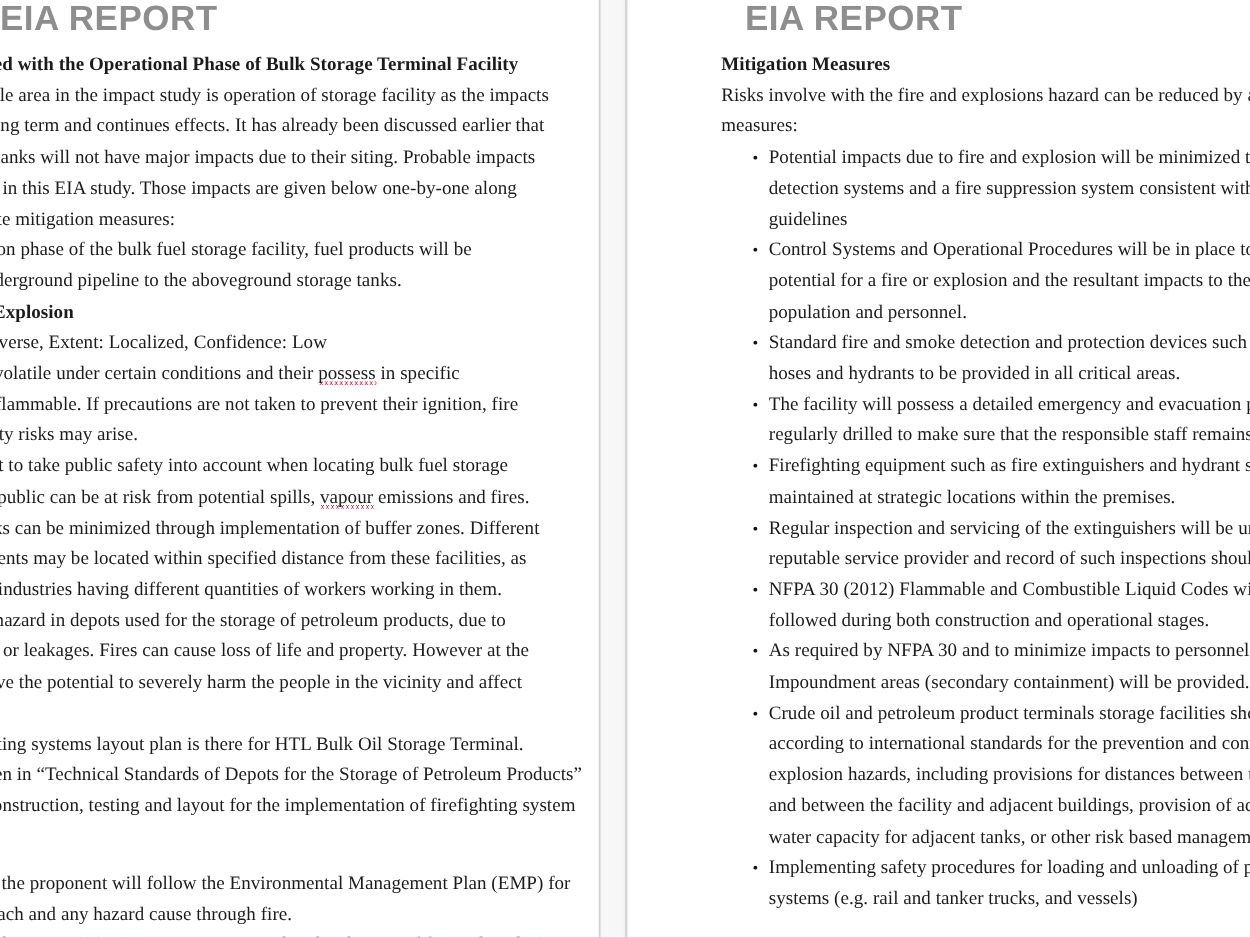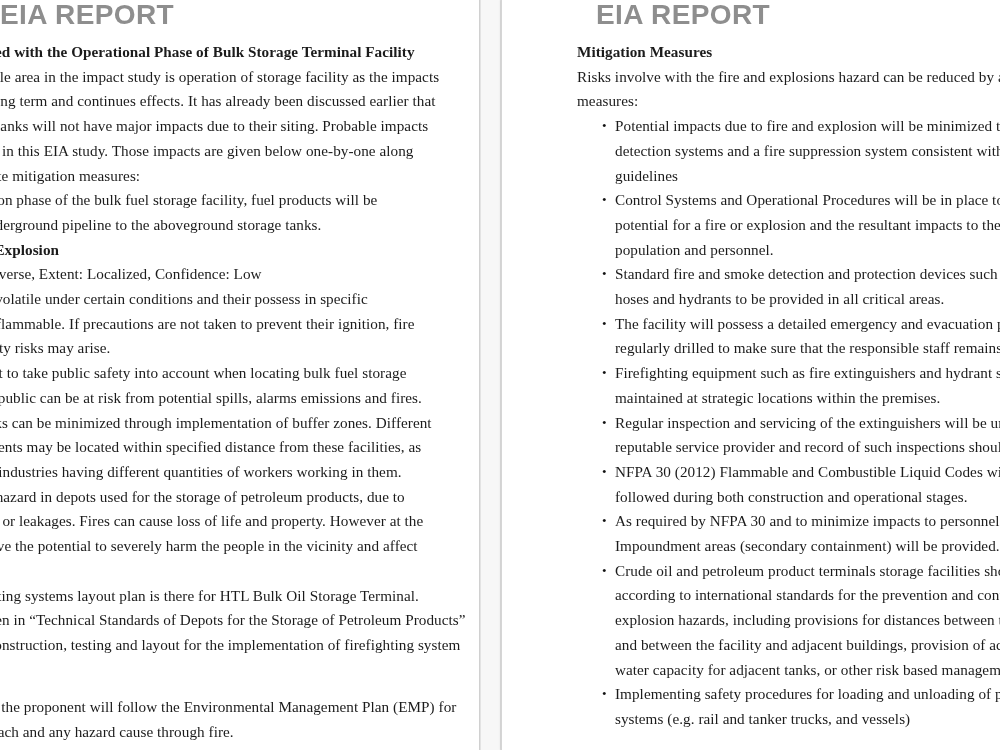--- a/index.html
+++ b/index.html
@@ -168,21 +168,21 @@
 
         <div class="line bold">Risk of Fire and Explosion</div>
 
         <div class="line">Impact Nature: Adverse, Extent: Localized, Confidence: Low</div>
 
         <div class="line" id="p3l0">Fuel products are volatile under certain conditions and their <span class="squiggle">possess</span> in specific</div>
         <div class="line">conditions can be flammable. If precautions are not taken to prevent their ignition, fire</div>
         <div class="line">and explosion safety risks may arise.</div>
 
         <div class="line">It is very important to take public safety into account when locating bulk fuel storage</div>
-        <div class="line" id="p4l1">facilities. General public can be at risk from potential spills, <span class="squiggle">alarms</span> emissions and fires.</div>
+        <div class="line" id="p4l1">facilities. General public can be at risk from potential spills, <span class="squiggle">vapour</span> emissions and fires.</div>
         <div class="line">Those types of risks can be minimized through implementation of buffer zones. Different</div>
         <div class="line">types of developments may be located within specified distance from these facilities, as</div>
         <div class="line">there are different industries having different quantities of workers working in them.</div>
         <div class="line">Fire is a potential hazard in depots used for the storage of petroleum products, due to</div>
         <div class="line">accidental spillage or leakages. Fires can cause loss of life and property. However at the</div>
         <div class="line">same time fires have the potential to severely harm the people in the vicinity and affect</div>
 
         <div class="spacer-md"></div>
 
         <div class="line">A detailed firefighting systems layout plan is there for HTL Bulk Oil Storage Terminal.</div>

